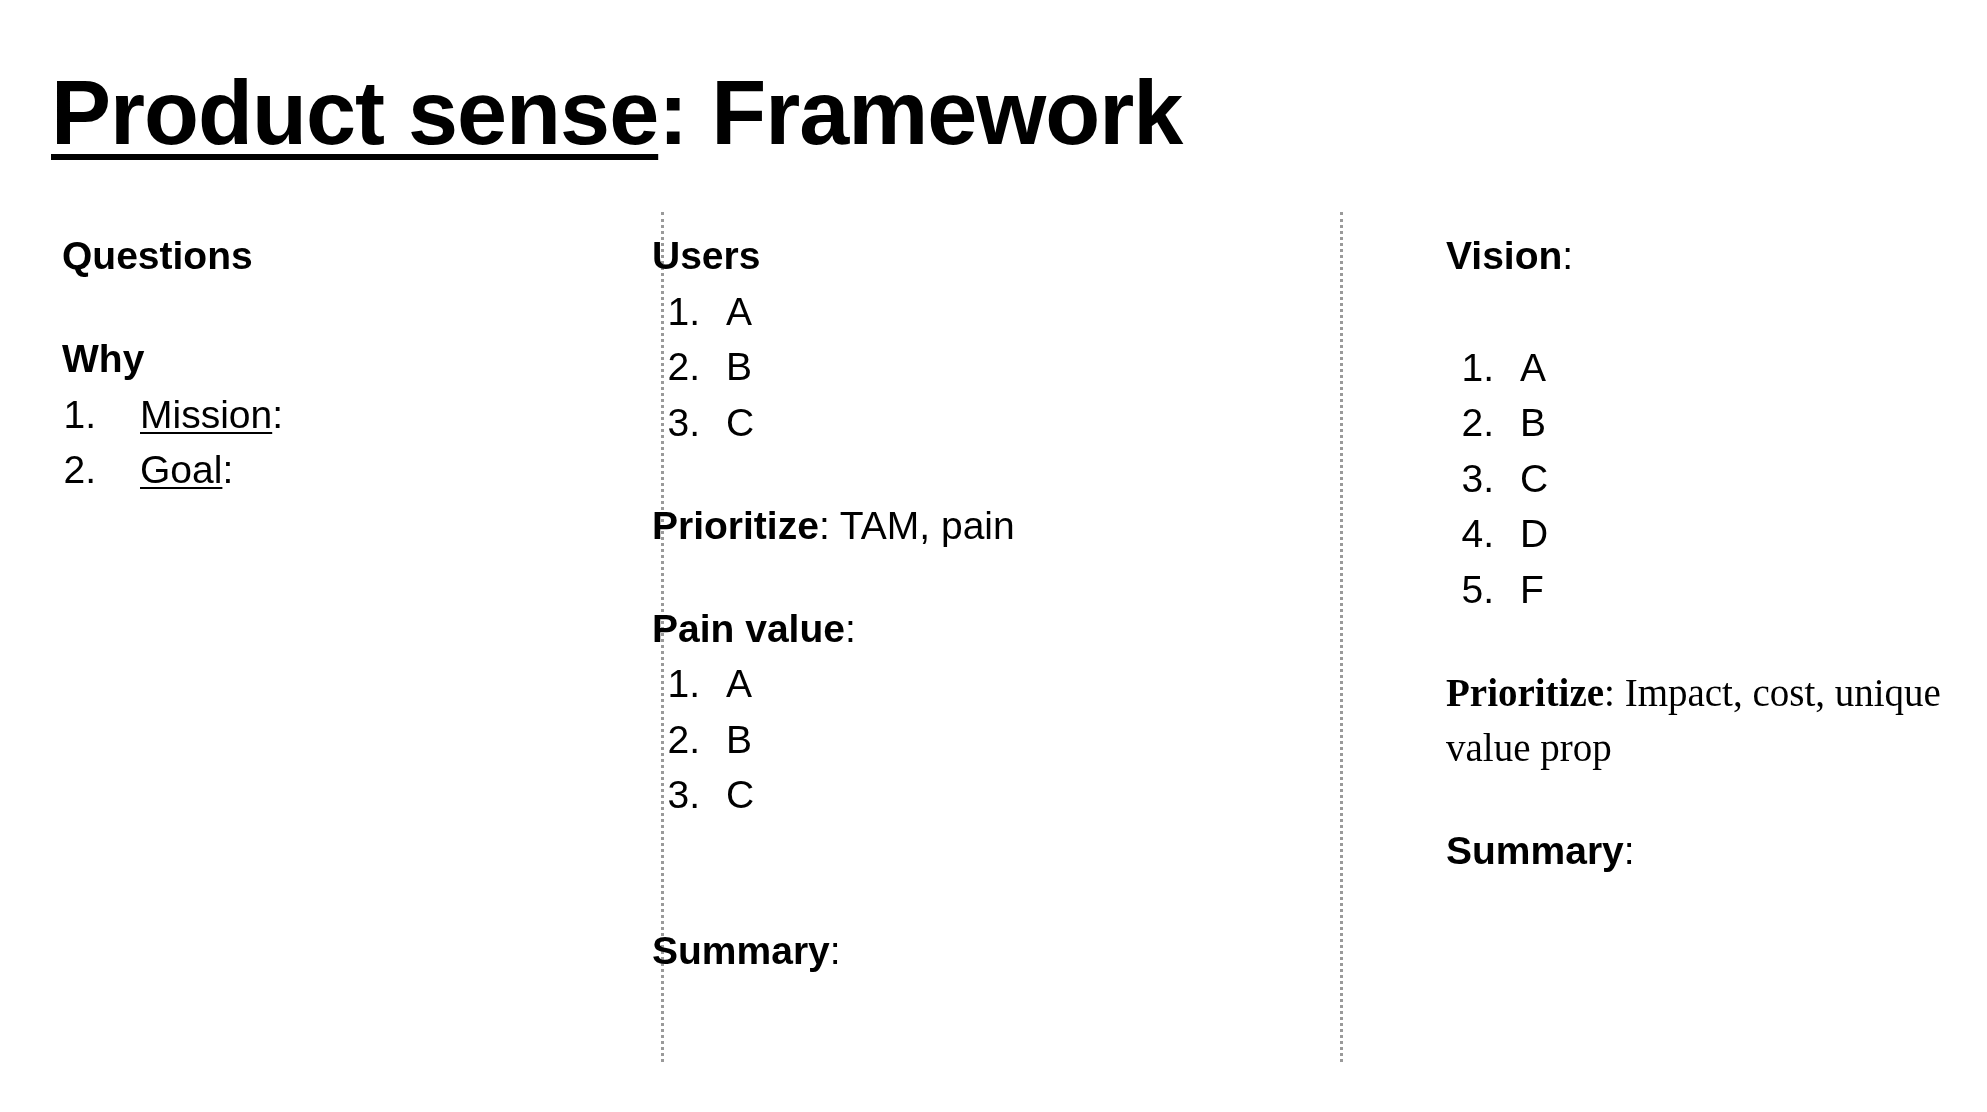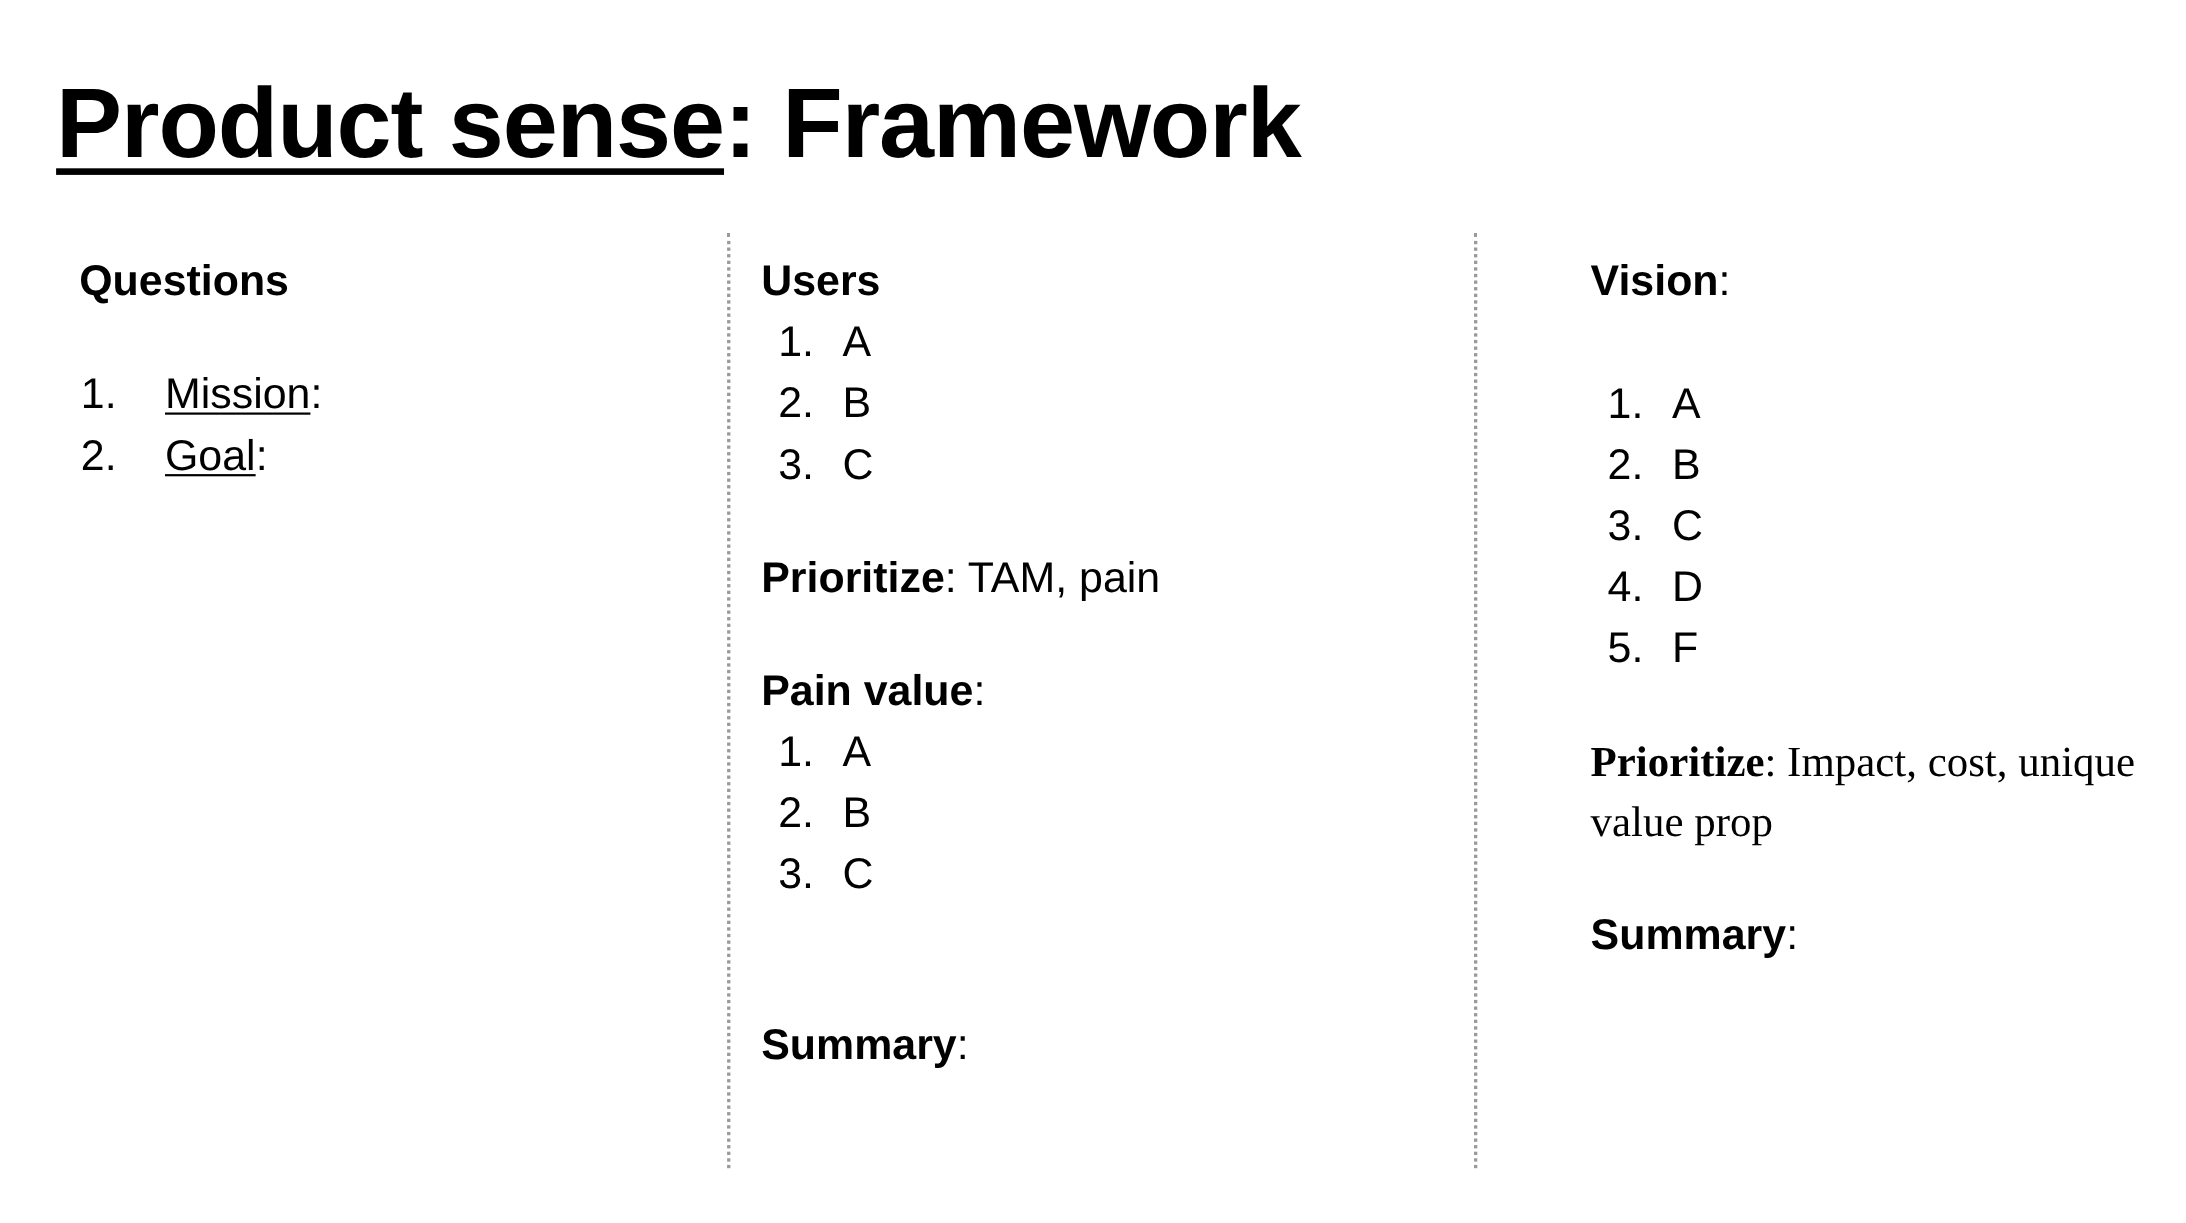--- a/index.html
+++ b/index.html
@@ -2,22 +2,22 @@
 <html><head>
 <meta charset="utf-8">
 <style>
   html, body { margin:0; padding:0; background:#ffffff; }
   body { width:1987px; height:1112px; position:relative; overflow:hidden;
          font-family:"Liberation Sans", sans-serif; color:#000; }
   .title { position:absolute; left:51px; top:58px; font-size:90px; line-height:110px;
            font-weight:700; letter-spacing:-1px; white-space:nowrap; }
   .title .u { text-decoration:underline; text-decoration-thickness:6px; text-underline-offset:10px; }
   .col { position:absolute; top:228px; font-size:39px; line-height:55.5px; }
-  .col1 { left:72px; width:560px; }
-  .col2 { left:692px; width:620px; }
+  .col1 { left:62px; width:560px; }
+  .col2 { left:652px; width:620px; }
   .col3 { left:1446px; width:600px; }
   .vdiv { position:absolute; top:212px; height:850px; width:0;
           border-left:3px dotted #9a9a9a; }
   .vdiv1 { left:661px; }
   .vdiv2 { left:1340px; }
   .b { font-weight:700; }
   .gap { height:47.5px; }
   ol { list-style:none; margin:0; padding:0; }
   ol li { display:flex; }
   .num { display:inline-block; text-align:right; }
@@ -30,20 +30,21 @@
 <body>
 
 <div class="title"><span class="u">Product sense</span><span>:</span><span> Framework</span></div>
 
 <div class="vdiv vdiv1"></div>
 <div class="vdiv vdiv2"></div>
 
 <div class="col col1">
   <div class="b para">Questions</div>
   <div class="gap"></div>
+  <div class="b para">Why</div>
   <ol class="list-wide">
     <li>
       <span class="num">1.</span>
       <span><span class="ul">Mission</span><span>:</span></span>
     </li>
     <li>
       <span class="num">2.</span>
       <span><span class="ul">Goal</span><span>:</span></span>
     </li>
   </ol>

